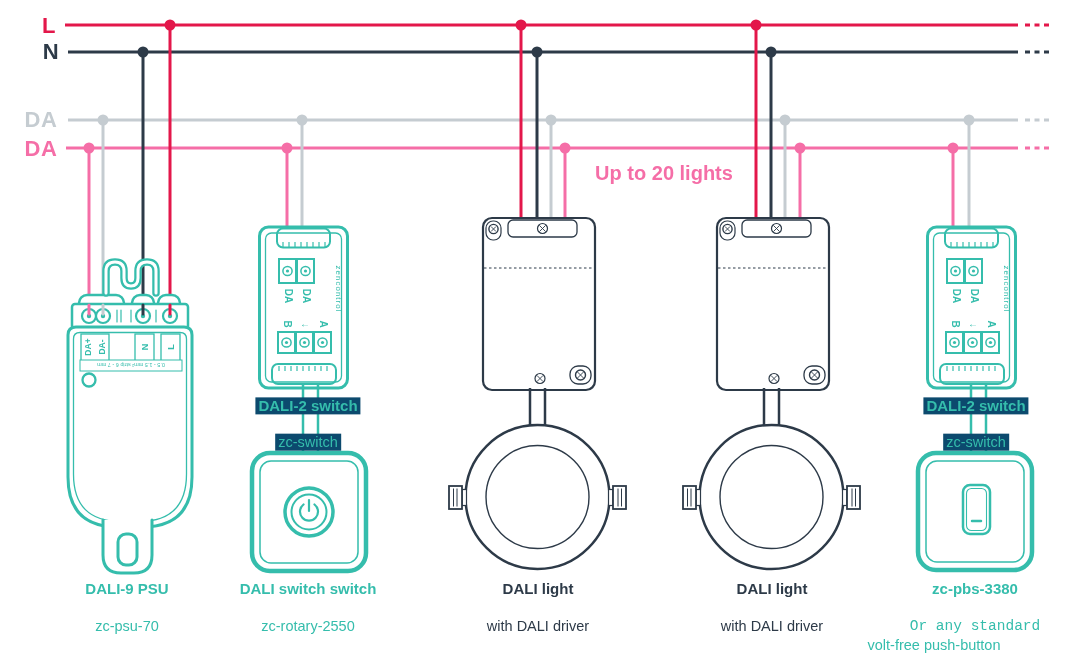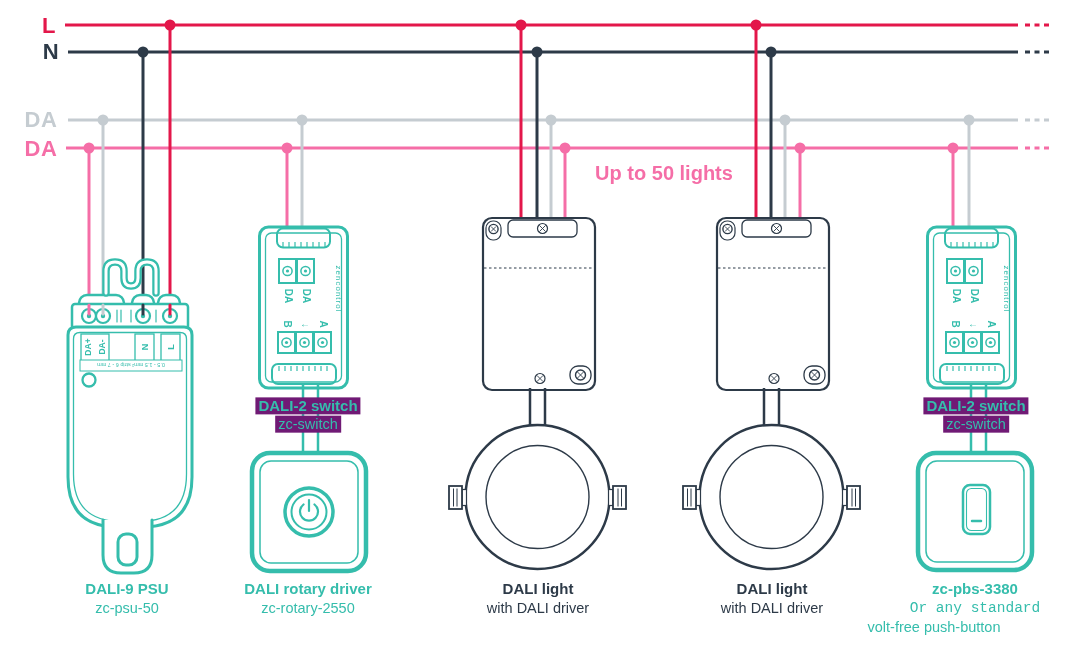--- a/index.html
+++ b/index.html
@@ -9,22 +9,22 @@
   .lbl{position:absolute;transform:translate(-50%,-50%);white-space:nowrap;line-height:1.15;}
   .teal{color:#35BDAC;}
   .navy{color:#2D3A48;}
   .pink{color:#F56EA7;}
   .crimson{color:#E3174A;}
   .gray{color:#C5CCD1;}
   .b{font-weight:bold;}
   .sz22{font-size:22px;letter-spacing:.5px;}
   .sz20{font-size:20px;}
   .sz15{font-size:15px;}
-  .sz14{font-size:14.5px;}
-  .wbg{background:#701a75;padding:0 3px;text-align:center;}
+  .sz14{font-size:14.5px;margin-top:18px;}
+  .wbg{background:#0c4a6e;padding:0 3px;text-align:center;}
   text{font-family:"Liberation Sans",sans-serif;}
   .t-teal{fill:#35BDAC;font-weight:bold;}
   .t-teal-fine{fill:#35BDAC;}
 </style>
 </head>
 <body>
 
 <div id="stage">
 
 <svg width="1070" height="655" viewBox="0 0 1070 655">
@@ -249,29 +249,29 @@
       <line x1="972" y1="521" x2="981" y2="521" stroke-width="2.5" stroke-linecap="round"></line>
     </g>
   </g>
 </svg>
 
 <div class="lbl crimson b sz22" style="left:49px;top:26px;">L</div>
 <div class="lbl navy b sz22" style="left:51px;top:52px;">N</div>
 <div class="lbl gray b sz22" style="left:41px;top:120px;">DA</div>
 <div class="lbl pink b sz22" style="left:41px;top:149px;">DA</div>
 
-<div class="lbl pink b sz20" style="left:664px;top:173px;">Up to 50 lights</div>
+<div class="lbl pink b sz20" style="left:664px;top:173px;">Up to 20 lights</div>
 
 <div class="lbl teal b sz15" style="left:127px;top:589px;">DALI-9 PSU</div>
-<div class="lbl teal sz14" style="left:127px;top:608px;">zc-psu-50</div>
+<div class="lbl teal sz14" style="left:127px;top:608px;">zc-psu-70</div>
 
 <div class="lbl teal b sz15 wbg" style="left:308px;top:406px;">DALI-2 switch</div>
 <div class="lbl teal sz14 wbg" style="left:308px;top:424px;">zc-switch</div>
 
-<div class="lbl teal b sz15" style="left:308px;top:589px;">DALI rotary driver</div>
+<div class="lbl teal b sz15" style="left:308px;top:589px;">DALI switch switch</div>
 <div class="lbl teal sz14" style="left:308px;top:608px;">zc-rotary-2550</div>
 
 <div class="lbl navy b sz15" style="left:538px;top:589px;">DALI light</div>
 <div class="lbl navy sz14" style="left:538px;top:608px;">with DALI driver</div>
 
 <div class="lbl navy b sz15" style="left:772px;top:589px;">DALI light</div>
 <div class="lbl navy sz14" style="left:772px;top:608px;">with DALI driver</div>
 
 <div class="lbl teal b sz15 wbg" style="left:976px;top:406px;">DALI-2 switch</div>
 <div class="lbl teal sz14 wbg" style="left:976px;top:424px;">zc-switch</div>

